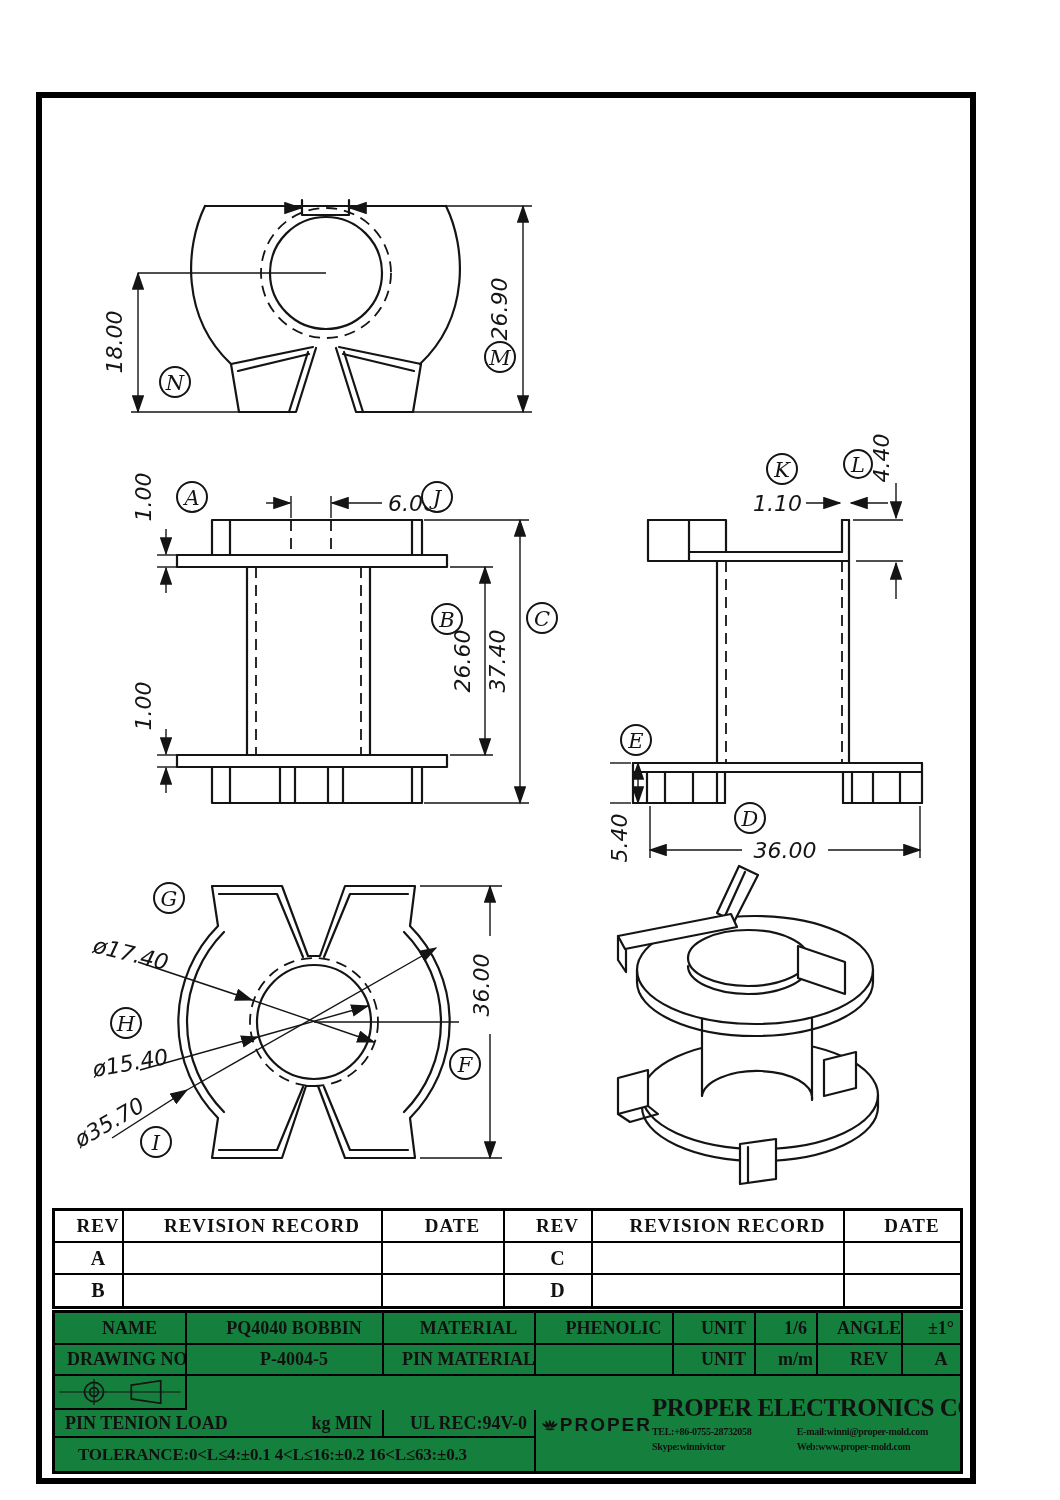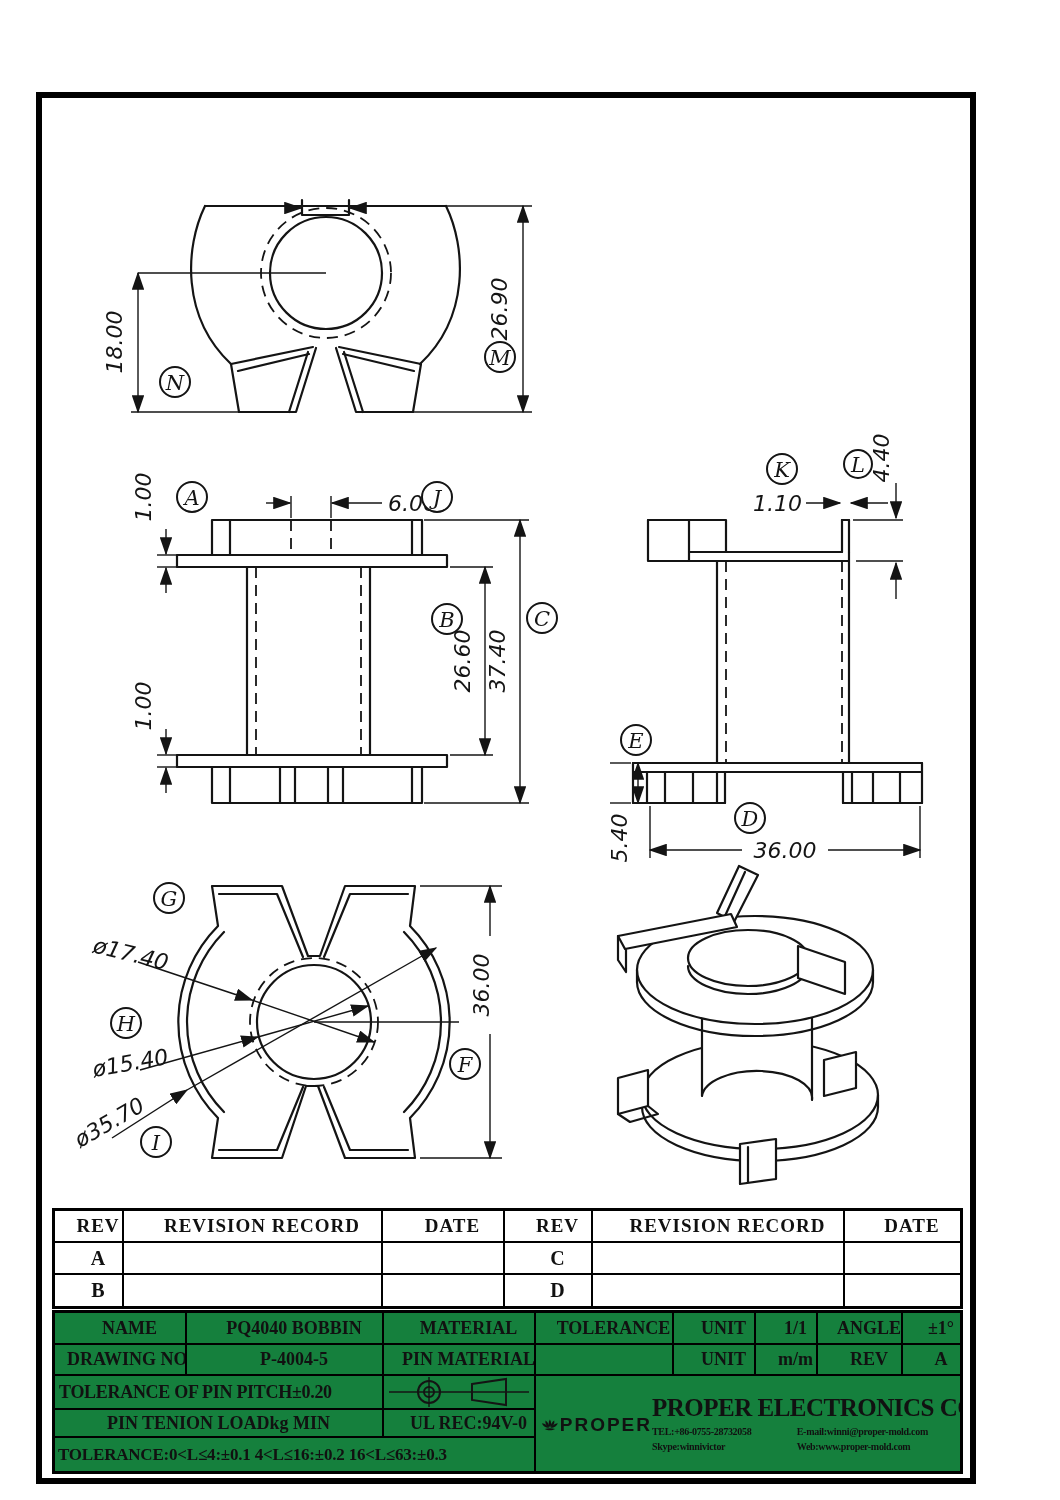--- a/index.html
+++ b/index.html
@@ -22,22 +22,22 @@
   .titleblock{position:absolute;left:52px;top:1310px;border:3px solid #000;display:grid;
             grid-template-columns:132px 197px 152px 138px 82px 62px 85px 57px;
             grid-template-rows:32px 31px 34px 28px 33px;background:#15803d;}
   .cell{border-right:2.5px solid #000;border-bottom:2.5px solid #000;display:flex;
         align-items:center;justify-content:center;font-weight:bold;font-size:18px;
         white-space:nowrap;overflow:hidden;padding-left:19px;}
   .noR{border-right:none;} .noB{border-bottom:none;}
   .revhead{font-size:19px;letter-spacing:1px;}
   .revletter{font-size:20px;}
   .tolcell{justify-content:flex-start;padding-left:4px;font-size:18px;letter-spacing:-0.3px;}
-  .loadcell{padding:0 26px;}
-  .notecell{justify-content:flex-start;padding-left:3px;font-size:17px;letter-spacing:-0.2px;}
+  .loadcell{justify-content:space-between;padding:0 10px;}
+  .notecell{justify-content:flex-start;padding-left:3px;font-size:17px;letter-spacing:-0.2px;margin-left:20px;}
   .companycell{flex-direction:row;align-items:stretch;justify-content:flex-start;padding:2px 0 0 4px;}
   .logo{width:112px;display:flex;flex-direction:row;align-items:center;justify-content:center;}
   .logotext{font-family:"Liberation Sans",sans-serif;font-weight:bold;font-size:19px;letter-spacing:2px;}
   .corp{flex:1;display:flex;flex-direction:column;justify-content:center;min-width:0;}
   .corpname{font-size:25px;font-weight:bold;letter-spacing:-0.5px;line-height:1.05;}
   .contacts{display:grid;grid-template-columns:47% 53%;font-size:10px;font-weight:bold;
             letter-spacing:-0.3px;line-height:1.5;margin-top:2px;}
   .projcell{padding:0;}
 </style>
 </head>
@@ -300,36 +300,35 @@
     <div class="cell revletter noB">D</div>
     <div class="cell noB"></div>
     <div class="cell noR noB"></div>
   </div>
 
   <div class="titleblock">
 
     <div class="cell">NAME</div>
     <div class="cell">PQ4040 BOBBIN</div>
     <div class="cell">MATERIAL</div>
-    <div class="cell">TOLERANCE</div>
+    <div class="cell">PHENOLIC</div>
     <div class="cell">UNIT</div>
-    <div class="cell">1/1</div>
+    <div class="cell">1/6</div>
     <div class="cell">ANGLE</div>
     <div class="cell noR">±1°</div>
 
     <div class="cell">DRAWING NO.</div>
     <div class="cell">P-4004-5</div>
     <div class="cell">PIN MATERIAL</div>
     <div class="cell"></div>
     <div class="cell">UNIT</div>
     <div class="cell">m/m</div>
     <div class="cell">REV</div>
     <div class="cell noR">A</div>
 
-    <div class="cell tolcell" style="grid-column:1/3;">TOLERANCE OF PIN PITCH±0.20</div>
     <div class="cell projcell">
       <svg width="150" height="32" viewBox="0 0 150 32">
         <path d="M5,16 H145" stroke="#141414" stroke-width="1.4" fill="none"></path>
         <circle cx="45" cy="16" r="11" stroke="#141414" stroke-width="2" fill="none"></circle>
         <circle cx="45" cy="16" r="5" stroke="#141414" stroke-width="2" fill="none"></circle>
         <path d="M45,1 V31" stroke="#141414" stroke-width="1.4" fill="none"></path>
         <path d="M88,8 L122,3 V29 L88,24 Z" stroke="#141414" stroke-width="2" fill="none"></path>
       </svg>
     </div>
     <div class="cell companycell noR noB" style="grid-column:4/9;grid-row:3/6;">

